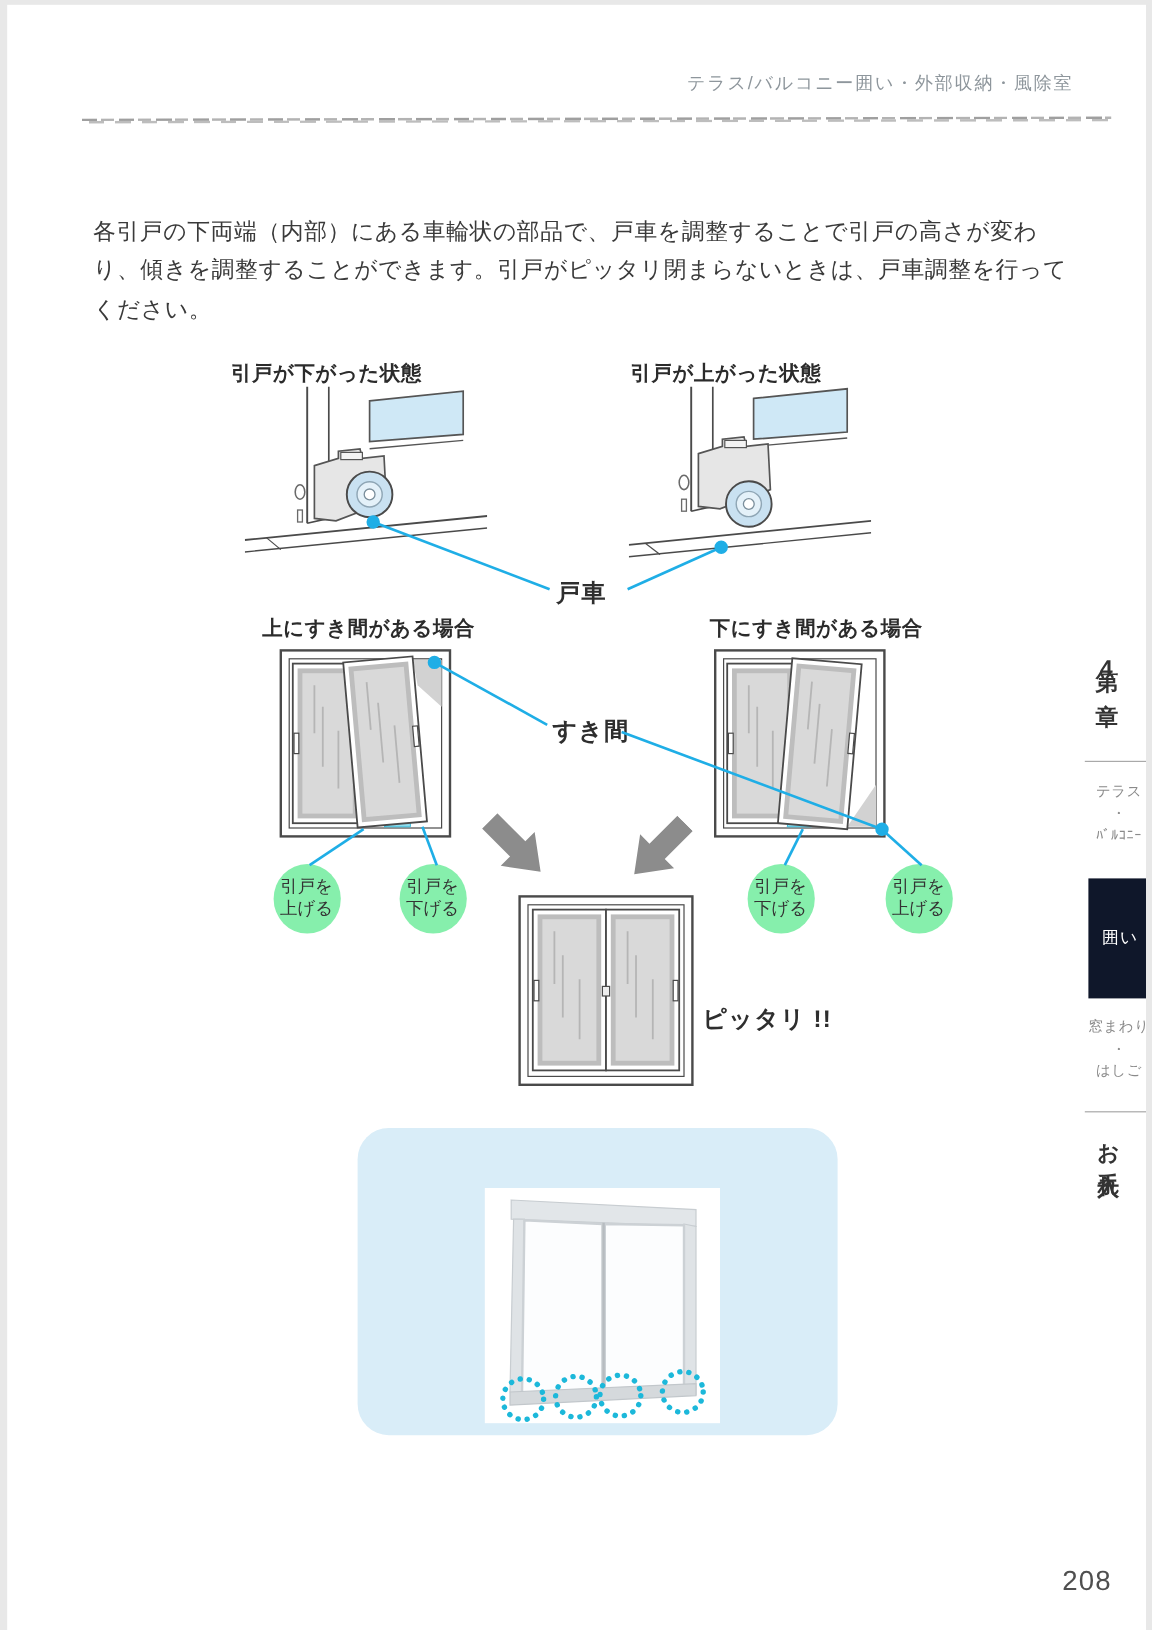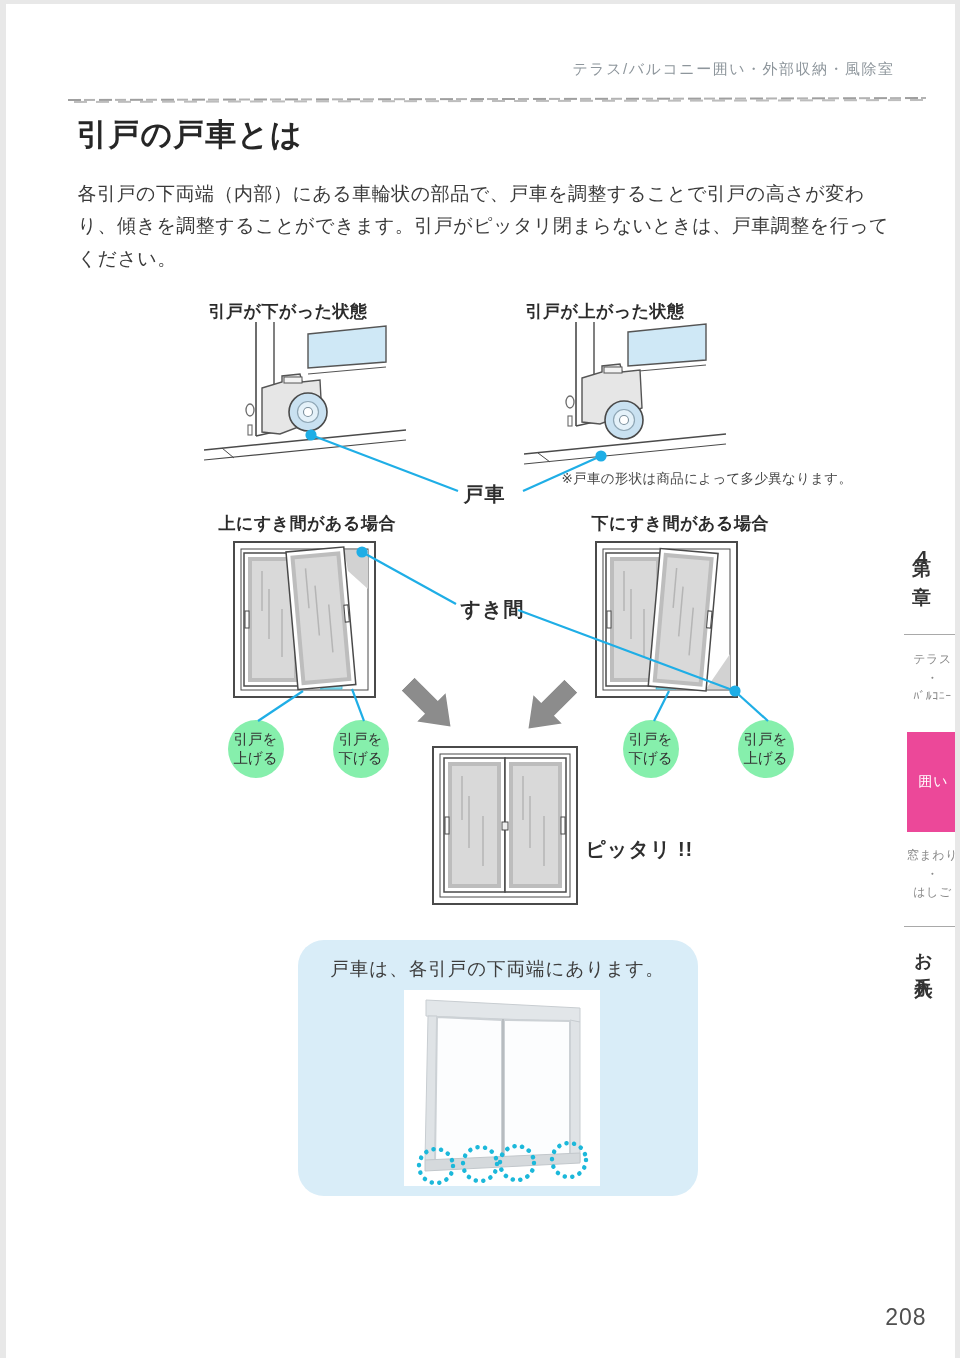--- a/index.html
+++ b/index.html
@@ -56,45 +56,44 @@
   .sidebar-chapter{
     top:540px;left:903px;writing-mode:vertical-rl;text-orientation:upright;
     font-size:19px;font-weight:600;color:#333;letter-spacing:3px;
   }
   .sidebar-divider{height:1px;background:#a9a9a9;width:58px;left:898px;}
   .sidebar-tab{
     left:890px;width:74px;text-align:center;font-size:12px;line-height:1.55;
     color:#8a8a8a;letter-spacing:0.5px;
   }
   .sidebar-box{
-    top:728px;left:901px;width:54px;height:100px;background:#ec4899;
+    top:728px;left:901px;width:54px;height:100px;background:#0f172a;
     display:flex;align-items:center;justify-content:center;
   }
   .sidebar-box-label{color:#ffffff;font-size:14px;letter-spacing:1px;}
   .sidebar-care{
     top:936px;left:906px;writing-mode:vertical-rl;text-orientation:upright;
     font-size:18px;font-weight:600;color:#333;letter-spacing:2px;
   }
   .page-number{
     top:1300px;right:28px;font-size:23px;color:#4f4f4f;letter-spacing:1px;
   }
   svg{display:block;}
 </style>
 </head>
 <body>
 
 <div class="page">
 
   <div class="abs header-label">テラス/バルコニー囲い・外部収納・風除室</div>
   <div class="abs torn-rule"></div>
 
-  <h1 class="abs page-title" style="margin:0">引戸の戸車とは</h1>
   <p class="abs intro" style="margin:0">各引戸の下両端（内部）にある車輪状の部品で、戸車を調整することで引戸の高さが変わり、傾きを調整することができます。引戸がピッタリ閉まらないときは、戸車調整を行ってください。</p>
 
-  <div class="abs diagram-label" style="top:296px;left:203px">引戸が下がった状態</div>
+  <div class="abs diagram-label" style="top:296px;left:187px">引戸が下がった状態</div>
   <div class="abs diagram-label" style="top:296px;left:520px">引戸が上がった状態</div>
 
   <svg class="abs" style="top:318px;left:198px" width="202" height="152" viewBox="0 0 202 152">
 
     <polygon points="104,12 182,4 182,40 104,46" fill="#cfe8f6" stroke="#555" stroke-width="1.4"></polygon>
     <line x1="104" y1="52" x2="182" y2="45" stroke="#555" stroke-width="1.2"></line>
 
     <line x1="52" y1="0" x2="52" y2="114" stroke="#4a4a4a" stroke-width="1.6"></line>
     <line x1="70" y1="0" x2="70" y2="110" stroke="#4a4a4a" stroke-width="1.4"></line>
     <line x1="52" y1="114" x2="70" y2="110" stroke="#4a4a4a" stroke-width="1.4"></line>
@@ -126,21 +125,20 @@
 
     <circle cx="100" cy="98" r="19" fill="#c9e1f1" stroke="#4a4a4a" stroke-width="1.6"></circle>
     <circle cx="100" cy="98" r="10.5" fill="#e4f1f9" stroke="#8fa6b5" stroke-width="1.2"></circle>
     <circle cx="100" cy="98" r="4.5" fill="#ffffff" stroke="#7b8f9c" stroke-width="1.1"></circle>
     <line x1="0" y1="132" x2="202" y2="112" stroke="#4a4a4a" stroke-width="1.5"></line>
     <line x1="0" y1="142" x2="202" y2="122" stroke="#4a4a4a" stroke-width="1.2"></line>
     <line x1="14" y1="131" x2="26" y2="140" stroke="#4a4a4a" stroke-width="1"></line>
   </svg>
 
   <div class="abs callout-label" style="top:477px;left:458px">戸車</div>
-  <div class="abs small-note" style="top:466px;left:556px">※戸車の形状は商品によって多少異なります。</div>
 
   <div class="abs diagram-label" style="top:508px;left:213px">上にすき間がある場合</div>
   <div class="abs diagram-label" style="top:508px;left:586px">下にすき間がある場合</div>
 
   <svg class="abs" style="top:535px;left:226px" width="145" height="162" viewBox="0 0 145 162">
     <rect x="2" y="3" width="141" height="155" fill="#ffffff" stroke="#4a4a4a" stroke-width="2"></rect>
     <rect x="9" y="10" width="127" height="141" fill="#ffffff" stroke="#4a4a4a" stroke-width="1"></rect>
 
     <polygon points="112,11 136,11 136,50 116,32" fill="#d2d2d2"></polygon>
 
@@ -227,21 +225,20 @@
       <line x1="92" y1="32" x2="92" y2="76" stroke="#b5b5b5" stroke-width="1.5"></line>
       <line x1="99" y1="52" x2="99" y2="104" stroke="#b5b5b5" stroke-width="1.5"></line>
       <line x1="113" y1="72" x2="113" y2="122" stroke="#b5b5b5" stroke-width="1.5"></line>
     </g>
     <rect x="71" y="78" width="6" height="8" fill="#eeeeee" stroke="#4a4a4a" stroke-width="1"></rect>
   </svg>
 
   <div class="abs callout-label" style="top:832px;left:580px;font-size:20px">ピッタリ !!</div>
 
   <div class="abs info-box"></div>
-  <div class="abs info-box-text">戸車は、各引戸の下両端にあります。</div>
   <div class="abs photo-bg"></div>
   <svg class="abs" style="top:986px;left:398px" width="196" height="200" viewBox="0 0 196 200">
 
     <polygon points="22,10 176,18 176,32 22,26" fill="#e2e6e9" stroke="#c8cdd1" stroke-width="1"></polygon>
     <polygon points="24,26 33,26 31,176 21,170" fill="#dfe3e6" stroke="#c8cdd1" stroke-width="1"></polygon>
     <polygon points="166,30 176,32 176,172 166,168" fill="#dfe3e6" stroke="#c8cdd1" stroke-width="1"></polygon>
     <polygon points="33,27 98,30 98,170 31,173" fill="#fcfdfe" stroke="#ccd1d5" stroke-width="2"></polygon>
     <polygon points="100,30 166,31 166,167 100,170" fill="#fcfdfe" stroke="#ccd1d5" stroke-width="2"></polygon>
     <line x1="99" y1="29" x2="99" y2="171" stroke="#b7bcc0" stroke-width="2"></line>
     <polygon points="21,170 176,163 176,173 21,181" fill="#d5d9dc" stroke="#c2c7cb" stroke-width="1"></polygon>

